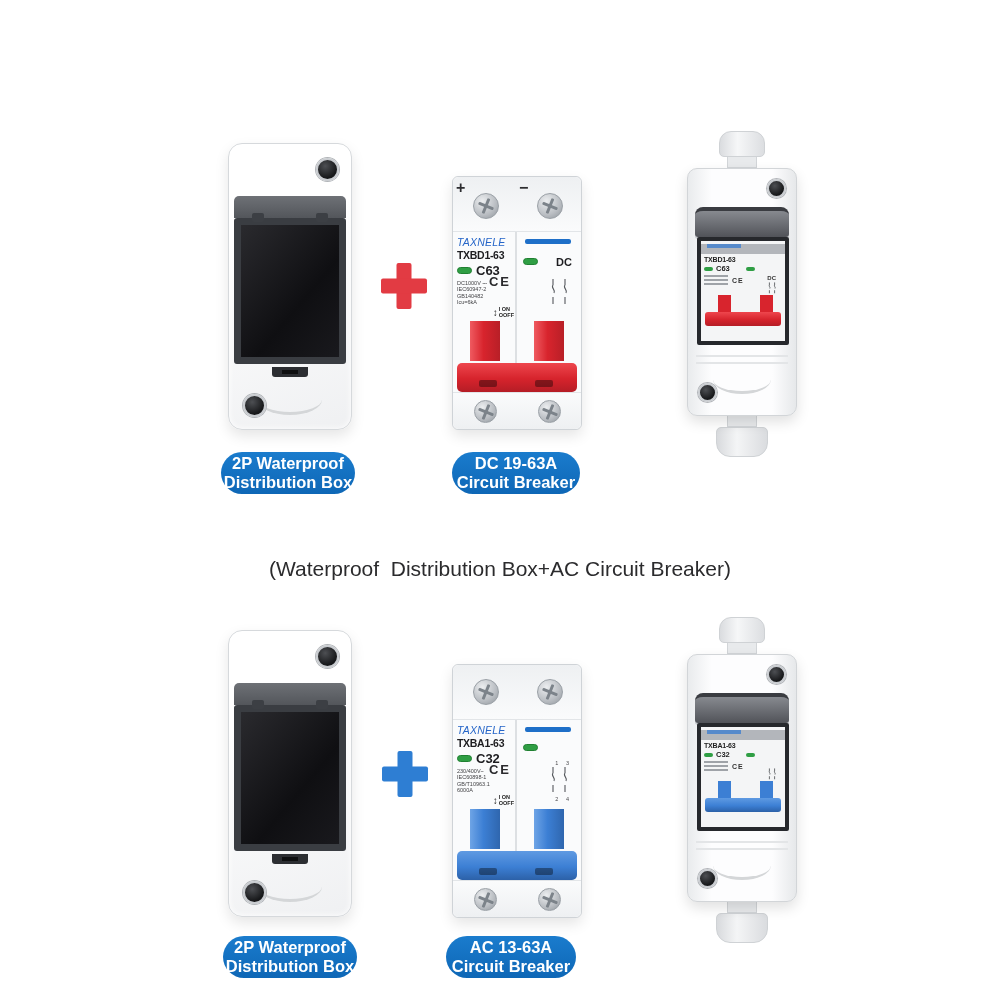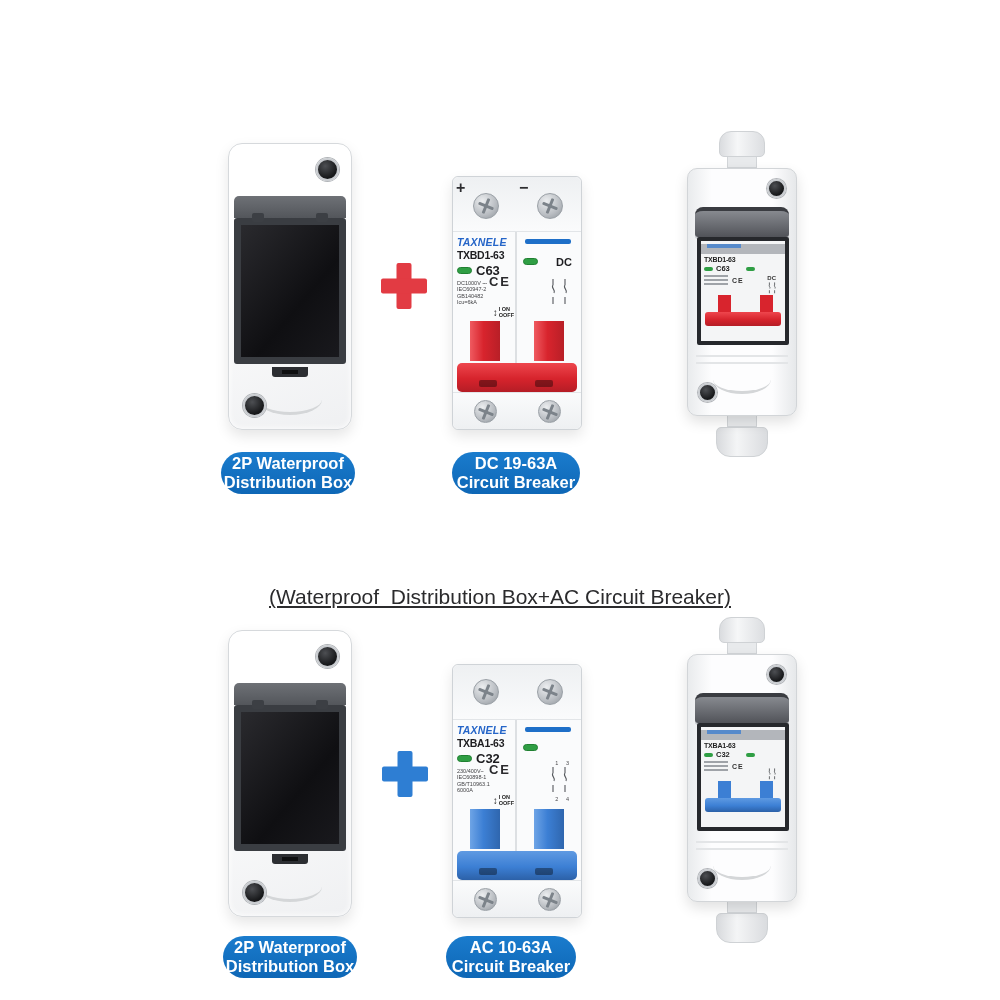--- a/index.html
+++ b/index.html
@@ -3,21 +3,21 @@
 <meta charset="utf-8">
 <style>
   html,body{margin:0;padding:0;background:#fff;font-family:"Liberation Sans",sans-serif;}
   .canvas{position:relative;width:1000px;height:1000px;background:#ffffff;overflow:hidden;}
 
   
   .title{position:absolute;top:22px;left:0;width:100%;text-align:center;
     font-size:46px;font-weight:bold;letter-spacing:1px;color:#1b1e38;}
   .subtitle{position:absolute;left:0;width:100%;text-align:center;
     font-size:21px;color:#2b2b2d;white-space:pre-wrap;}
-  .sub1{top:84px;} .sub2{top:585px;text-decoration:underline;}
+  .sub1{top:84px;} .sub2{top:557px;}
 
   
   .pill{position:absolute;height:42px;border-radius:21px;background:#1173c4;
     background:linear-gradient(180deg,#1a7ccd,#0e67b6);
     color:#fff;font-weight:bold;font-size:16.5px;line-height:19px;
     display:flex;flex-direction:column;align-items:center;justify-content:center;text-align:center;}
 
   
   .plus{position:absolute;width:46px;height:46px;}
   .plus::before,.plus::after{content:"";position:absolute;background:var(--c);border-radius:2px;}
@@ -58,21 +58,21 @@
   .mcb{position:absolute;width:128px;height:252px;background:#fafbfc;border:1px solid #cfd3d7;
     border-radius:6px;box-shadow:0 6px 14px rgba(0,0,0,.10);display:flex;flex-direction:column;}
   .mcb::before{content:"";position:absolute;left:62px;top:2px;bottom:2px;width:2px;background:#dde0e3;}
   .mcb-top{position:relative;height:54px;border-bottom:1px solid #e2e5e8;
     background:linear-gradient(180deg,#eef0f2,#fafbfc);border-radius:6px 6px 0 0;}
   .pol{position:absolute;font-size:16px;font-weight:bold;color:#2d2d30;}
   .pol-plus{left:3px;top:2px;} .pol-minus{left:66px;top:2px;}
   .mcb-mid{position:relative;height:90px;display:flex;}
   .pole-l{position:relative;width:63px;padding:4px 2px 0 4px;box-sizing:border-box;}
   .pole-r{position:relative;width:63px;padding-top:7px;box-sizing:border-box;}
-  .brand{font-style:italic;font-weight:bold;font-size:10.5px;color:#2565c8;letter-spacing:.2px;}
+  .brand{font-style:italic;font-weight:normal;font-size:10.5px;color:#2565c8;letter-spacing:.2px;}
   .model{font-weight:bold;font-size:10.5px;color:#1d1d20;margin-top:1px;letter-spacing:-.3px;}
   .rate-row{display:flex;align-items:center;gap:4px;margin-top:2px;}
   .led{display:inline-block;width:15px;height:7px;border-radius:4px;background:#2f9e44;border:1px solid #208032;box-sizing:border-box;}
   .rating{font-size:13px;font-weight:bold;color:#1d1d20;}
   .specs{font-size:5.5px;line-height:6.5px;color:#3f3f42;margin-top:2px;width:38px;}
   .ce{position:absolute;right:5px;top:42px;font-size:13px;font-weight:bold;letter-spacing:2px;color:#2a2a2d;}
   .onoff{position:absolute;right:2px;bottom:2px;display:flex;align-items:center;gap:1px;}
   .arr{font-size:10px;color:#222;}
   .oo{display:flex;flex-direction:column;font-size:5.5px;line-height:6.5px;font-weight:bold;color:#222;}
   .pole-bar{width:46px;height:5px;background:#1e6fc8;margin:0 auto;border-radius:2px;}
@@ -375,17 +375,17 @@
     </div>
     <div class="gneck"></div>
     <div class="gcap-b"></div>
   </div>
 
   <div class="pill" style="left:223px;top:936px;width:134px">
     <span>2P Waterproof</span>
     <span>Distribution Box</span>
   </div>
   <div class="pill" style="left:446px;top:936px;width:130px">
-    <span>AC 10-63A</span>
+    <span>AC 13-63A</span>
     <span>Circuit Breaker</span>
   </div>
 
 </div>
 
 </body></html>

